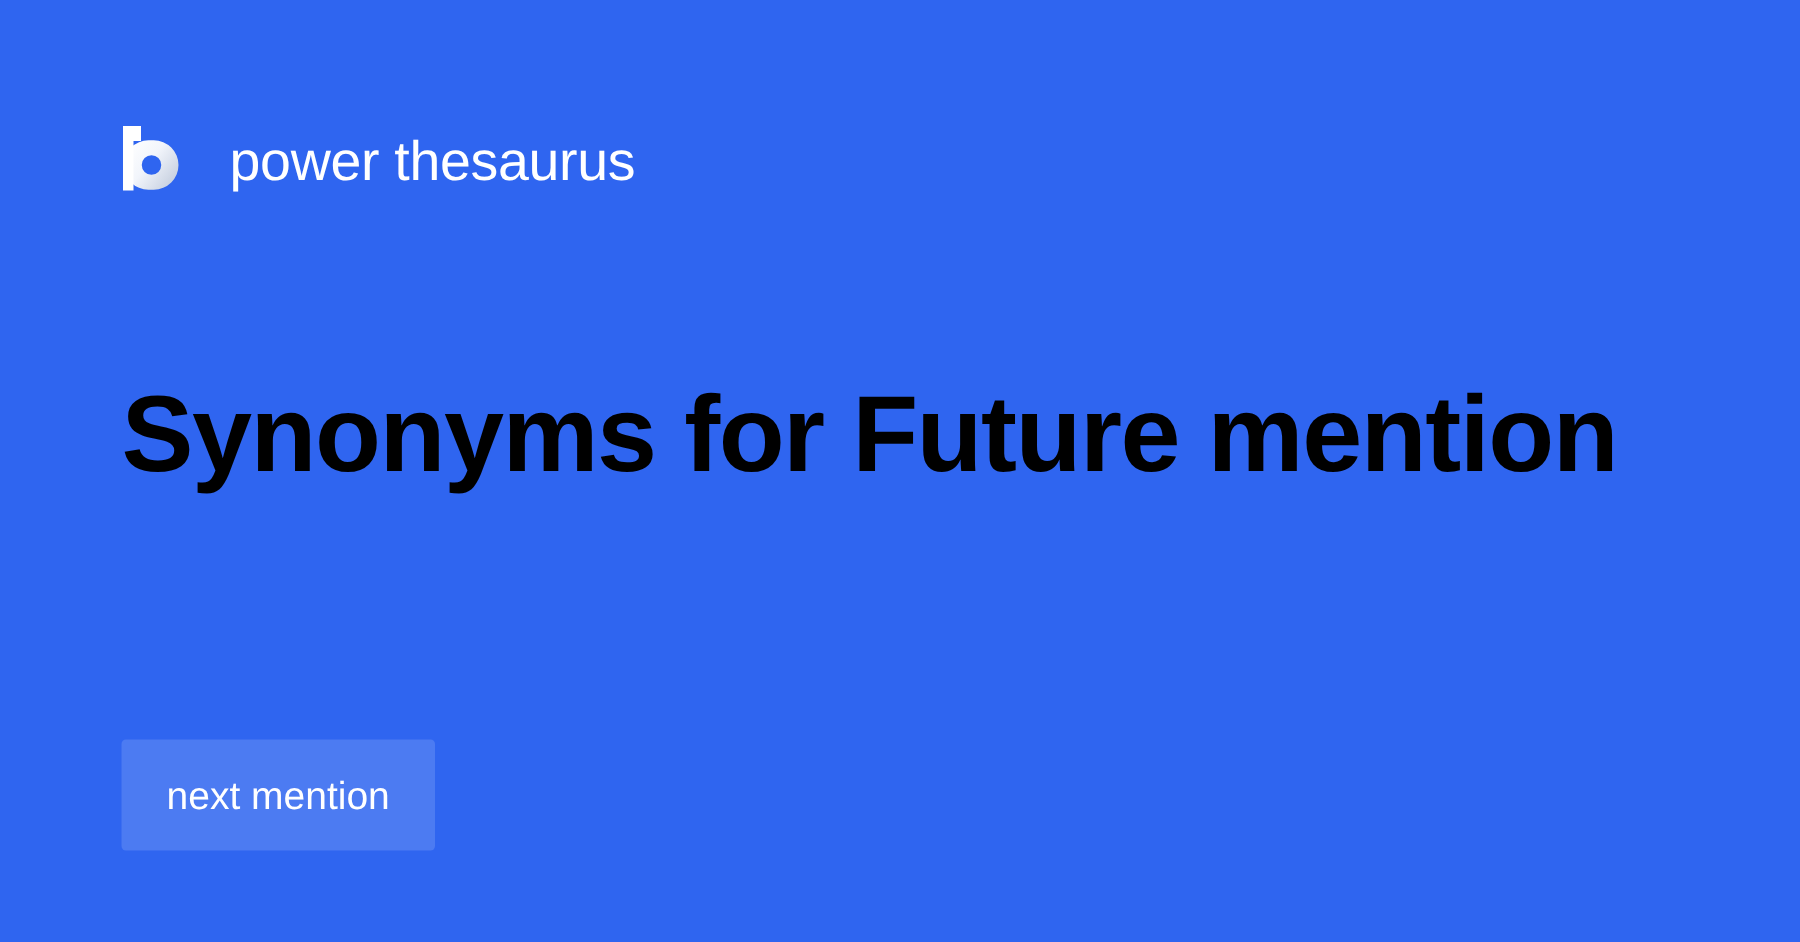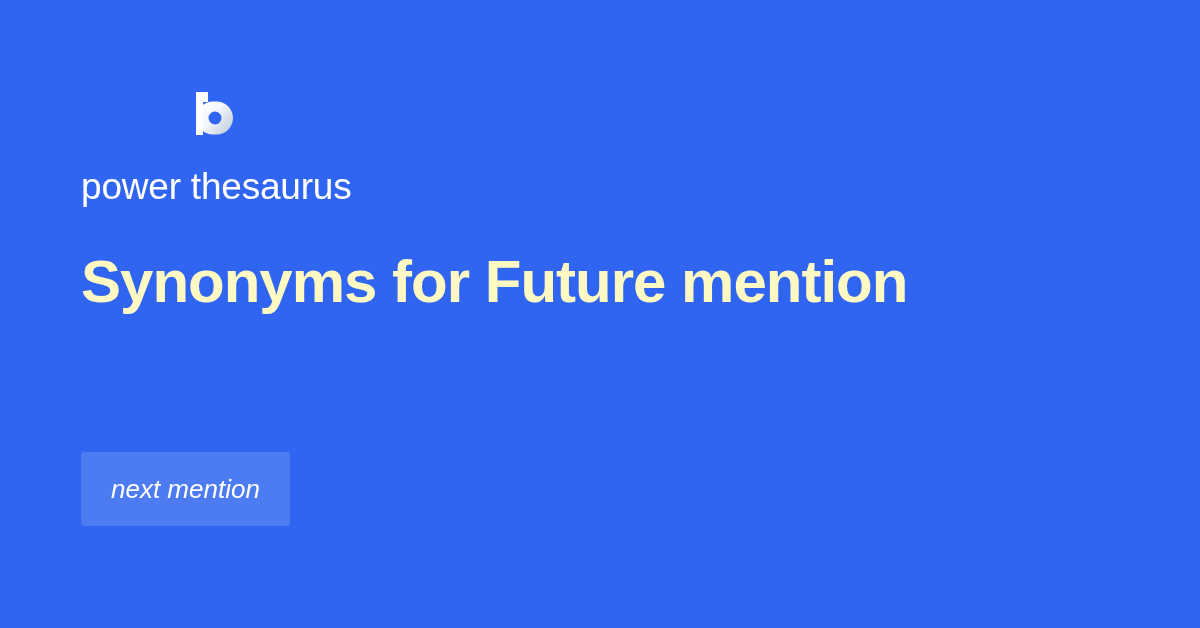--- a/index.html
+++ b/index.html
@@ -20,26 +20,25 @@
     width: 1200px;
     height: 628px;
     background: #2f65f0;
     box-sizing: border-box;
   }
 
   
   #brand {
     position: absolute;
     left: 81px;
-    top: 92px;
+    top: 81px;
     height: 52px;
     display: flex;
     align-items: center;
     gap: 30px;
-    flex-direction: column;
   }
 
   #brand-logo {
     width: 42px;
     height: 46px;
     display: block;
     flex: 0 0 auto;
   }
 
   #brand-name {
@@ -51,37 +50,36 @@
     line-height: 1;
     white-space: nowrap;
   }
 
   
   #headline {
     position: absolute;
     left: 81px;
     top: 186px;
     width: 1000px;
-    color: #fef9c3;
+    color: #000000;
     font-family: "Liberation Sans", sans-serif;
-    font-size: 60px;
+    font-size: 72px;
     font-weight: bold;
     line-height: 112px;
     letter-spacing: -1px;
   }
 
   
   #chips {
     position: absolute;
     left: 81px;
-    top: 452px;
+    top: 493px;
     display: flex;
     align-items: stretch;
     gap: 6px;
-    font-style: italic;
   }
 
   .chip {
     background: #4c7bf2;
     border: none;
     border-radius: 3px;
     height: 74px;
     padding: 0 30px;
     display: flex;
     align-items: center;

